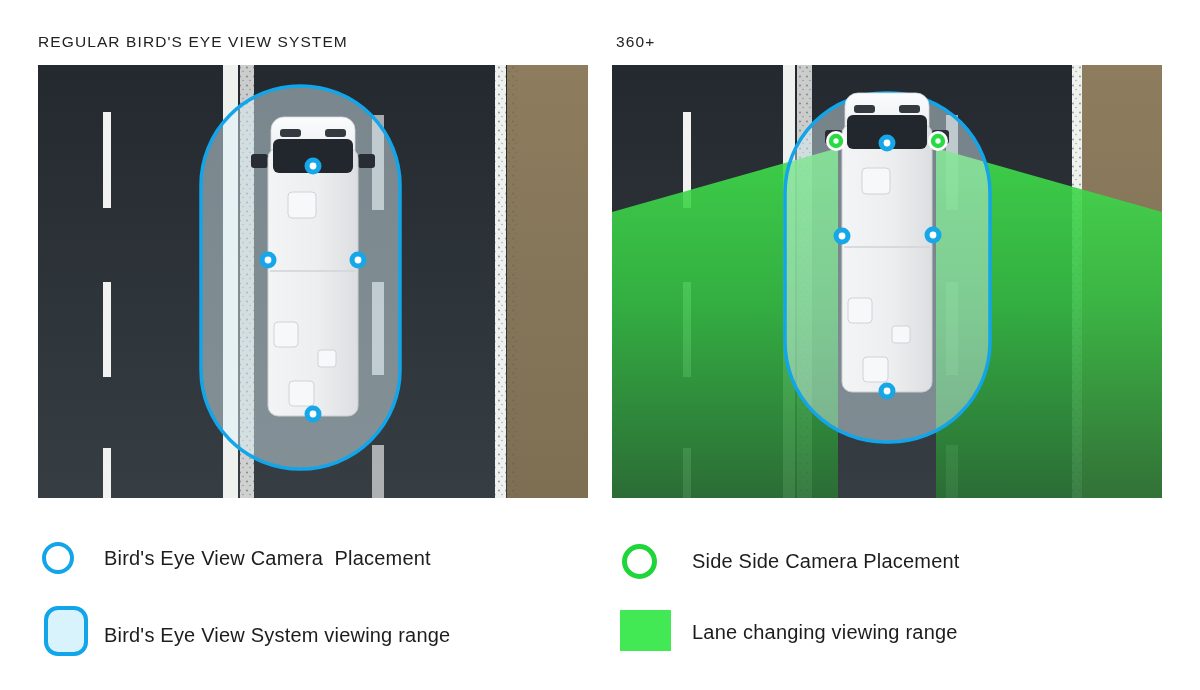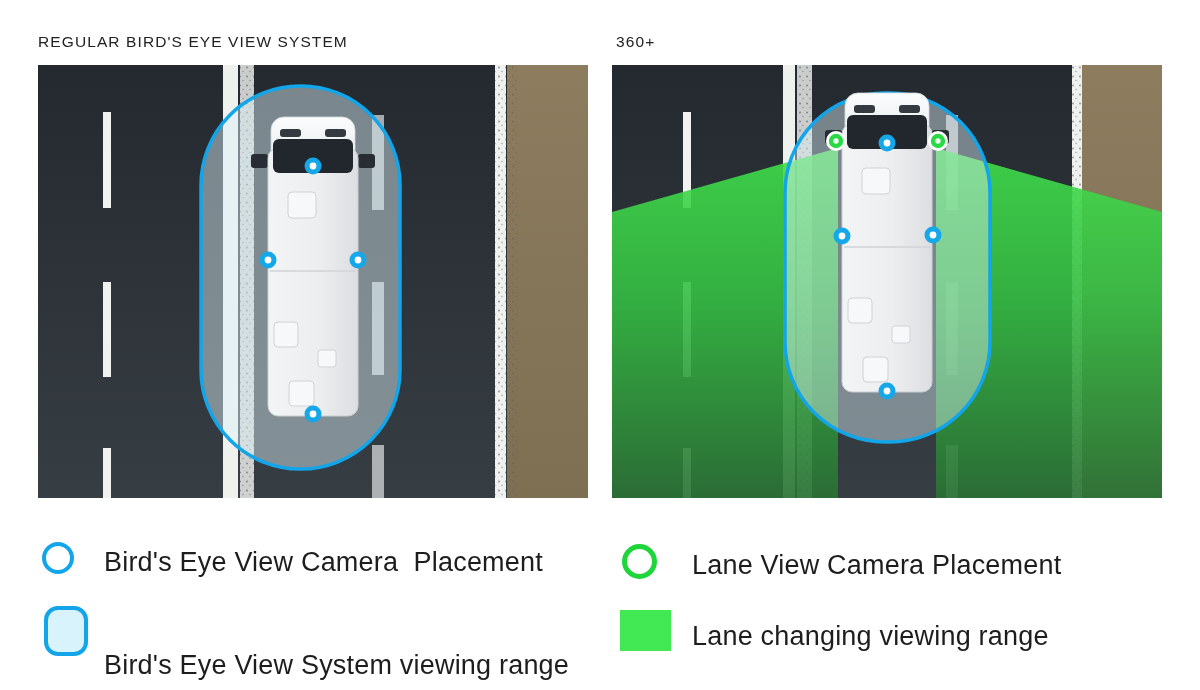--- a/index.html
+++ b/index.html
@@ -19,40 +19,40 @@
     font-family:"Liberation Sans", sans-serif;color:var(--ink);
     overflow:hidden;
   }
   .panel-title{
     position:absolute;top:33px;font-size:15.5px;letter-spacing:1.1px;
     font-weight:500;color:#222;white-space:nowrap;
   }
   .panel-title.left{left:38px;}
   .panel-title.right{left:616px;text-align:center;}
   .scene-svg{position:absolute;left:0;top:65px;}
-  .legend-label{font-size:27px;letter-spacing:.2px;color:var(--ink);white-space:pre;}
+  .legend-label{font-size:20px;letter-spacing:.2px;color:var(--ink);white-space:pre;}
   .sw-blue-circle{
     position:absolute;left:42px;top:542px;width:24px;height:24px;
     border:4.5px solid var(--blue);border-radius:50%;background:#fff;
   }
   .sw-blue-rect{
     position:absolute;left:44px;top:606px;width:36px;height:42px;
     border:4.5px solid var(--blue);border-radius:14px;background:var(--range-fill);
   }
   .sw-green-circle{
     position:absolute;left:622px;top:544px;width:25px;height:25px;
     border:5px solid var(--legend-green);border-radius:50%;background:#fff;
   }
   .sw-green-square{
     position:absolute;left:620px;top:610px;width:51px;height:41px;
     background:var(--green-square);
   }
   .lg-label{position:absolute;white-space:pre;}
   .lg1L{left:104px;top:547px;}
-  .lg2L{left:104px;top:650px;}
+  .lg2L{left:104px;top:624px;}
   .lg1R{left:692px;top:550px;}
   .lg2R{left:692px;top:621px;}
   svg .roadline{fill:#eff1ee;}
   svg .dash{fill:#f2f3f0;}
   svg .cyandash{fill:#ffffff;fill-opacity:.6;}
 </style>
 </head>
 <body>
 
 <div class="panel-title left">REGULAR BIRD'S EYE VIEW SYSTEM</div>
@@ -177,16 +177,16 @@
   </g>
 </svg>
 
 <div class="sw-blue-circle"></div>
 <div class="legend-label lg-label lg1L">Bird's Eye View Camera  Placement</div>
 
 <div class="sw-blue-rect"></div>
 <div class="legend-label lg-label lg2L">Bird's Eye View System viewing range</div>
 
 <div class="sw-green-circle"></div>
-<div class="legend-label lg-label lg1R">Lane View Camera Placement</div>
+<div class="legend-label lg-label lg1R">Side Side Camera Placement</div>
 
 <div class="sw-green-square"></div>
 <div class="legend-label lg-label lg2R">Lane changing viewing range</div>
 
 </body></html>

